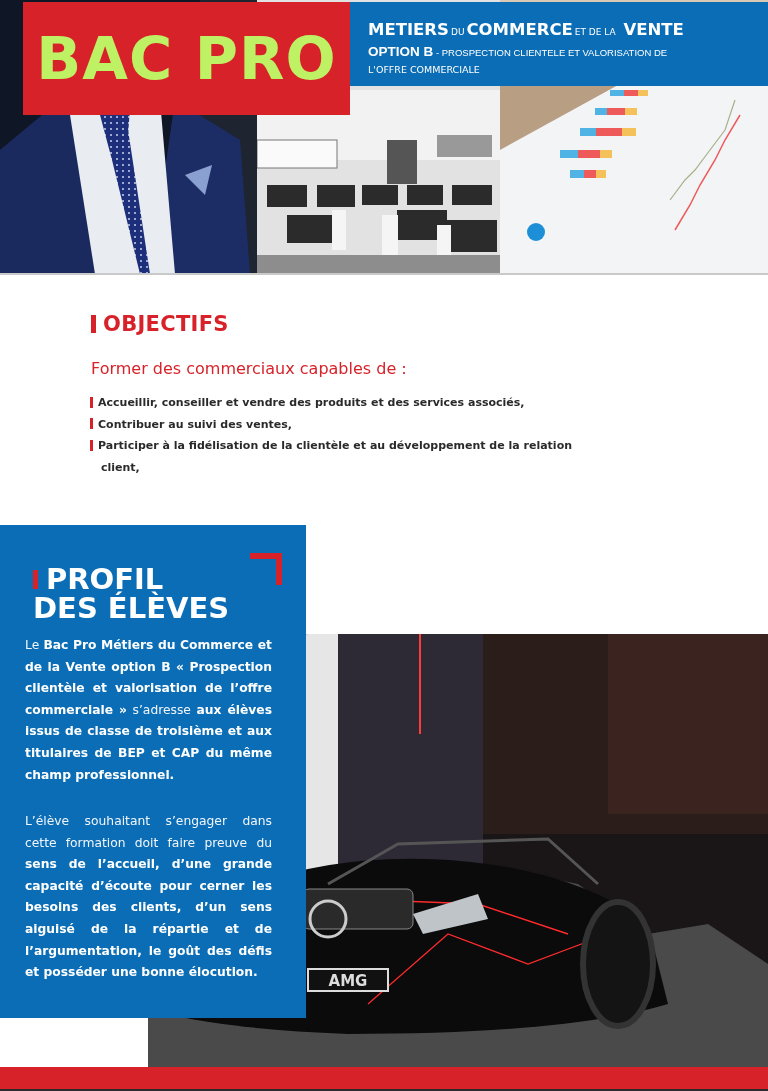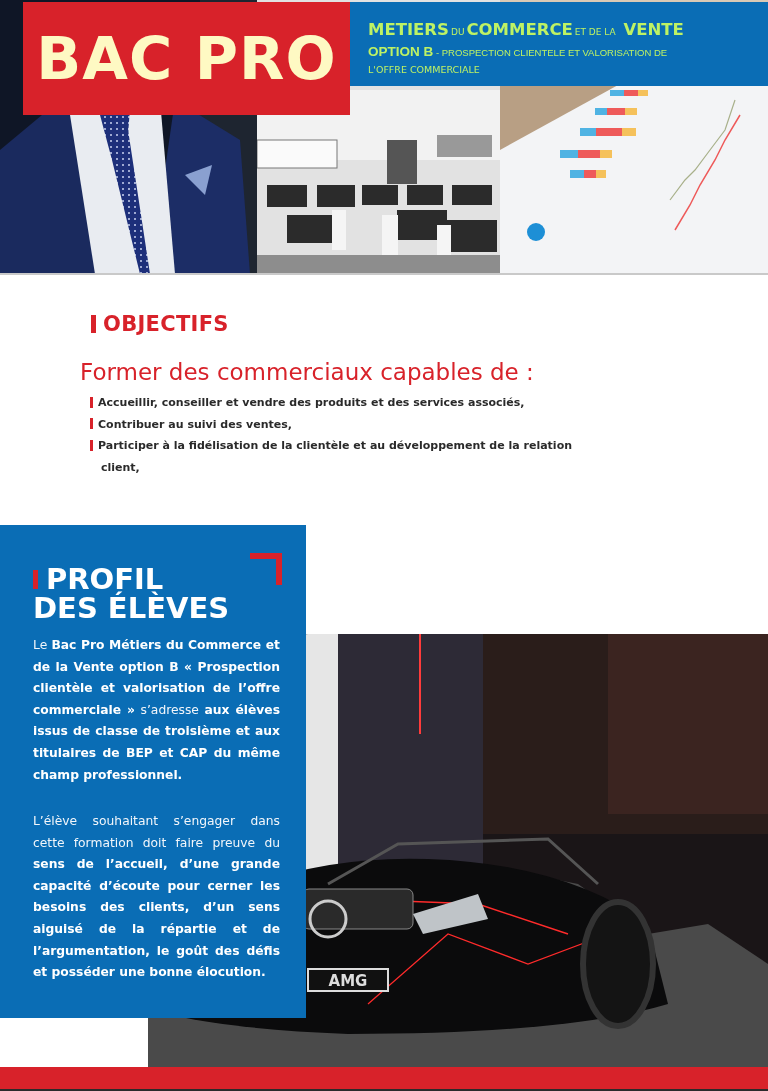--- a/index.html
+++ b/index.html
@@ -15,44 +15,44 @@
     .photo-suit { left: 0; width: 257px; background: #121a2b; }
     .photo-office { left: 257px; width: 243px; background: #d9d9d9; }
     .photo-report { left: 500px; width: 268px; background: #e8e3dc; }
 
     
     .title-red {
       position: absolute; left: 23px; top: 2px; width: 327px; height: 113px;
       background: #d8222a; display: flex; align-items: center; justify-content: center;
     }
     .title-red span {
-      color: #fef9c3; font-weight: 700; font-size: 59px; letter-spacing: 1px;
+      color: #bef264; font-weight: 700; font-size: 59px; letter-spacing: 1px;
       font-family: "DejaVu Sans", sans-serif;
     }
     .title-blue {
       position: absolute; left: 350px; top: 2px; width: 418px; height: 84px;
-      background: #0a6db5; color: #bef264; padding: 18px 0 0 18px; box-sizing: border-box;
+      background: #0a6db5; color: #ffffff; padding: 18px 0 0 18px; box-sizing: border-box;
     }
     .tb-line1 { font-weight: 700; font-size: 16.5px; line-height: 19px; white-space: nowrap; font-family: "DejaVu Sans", sans-serif; }
     .tb-line1 .small { font-size: 9px; font-weight: 400; margin: 0 2px; }
     .tb-line2 { font-size: 9.5px; line-height: 20px; white-space: nowrap; font-family: Liberation Sans, sans-serif; }
     .tb-line2 .opt { font-weight: 700; font-size: 13.5px; }
     .tb-line3 { font-size: 9.5px; line-height: 14px; font-family: "DejaVu Sans", sans-serif; }
 
     .strip-sep { position: absolute; left: 0; top: 273px; width: 768px; height: 2px; background: #c9c9c9; }
 
     
     .bar-red { display: inline-block; width: 5px; background: #d8222a; vertical-align: middle; }
     .obj-title {
       position: absolute; left: 91px; top: 312px; color: #d8222a; font-weight: 700;
       font-size: 21px; font-family: "DejaVu Sans", sans-serif; letter-spacing: 0.3px;
     }
     .obj-title .bar-red { height: 18px; margin-right: 7px; margin-top: -3px; }
     .obj-sub {
-      position: absolute; left: 80px; top: 359px; color: #d8222a; font-size: 23px;
+      position: absolute; left: 91px; top: 359px; color: #d8222a; font-size: 16px;
       font-family: "DejaVu Sans", sans-serif; font-weight: 400;
     }
     .obj-list { position: absolute; left: 90px; top: 392px; width: 600px; margin: 0; padding: 0; list-style: none; }
     .obj-list li {
       font-size: 11px; font-weight: 700; color: #2a2a2a; line-height: 21.5px;
       font-family: "DejaVu Sans", sans-serif; padding-left: 9px; text-indent: -9px;
     }
     .obj-list li .bar-red { width: 3px; height: 11px; margin-right: 5px; margin-top: -2px; }
     .obj-list li .cont { display: block; text-indent: 0; padding-left: 2px; }
 
@@ -69,21 +69,21 @@
     .corner {
       position: absolute; left: 250px; top: 28px; width: 32px; height: 32px;
       border-top: 6px solid #d8222a; border-right: 6px solid #d8222a; box-sizing: border-box;
     }
     .profil-title {
       position: absolute; left: 33px; top: 40px; font-weight: 700; font-size: 29px; line-height: 29px;
       font-family: "DejaVu Sans", sans-serif;
     }
     .profil-title .bar-red { width: 5px; height: 19px; margin-right: 8px; margin-top: -4px; }
     .profil-p {
-      position: absolute; left: 33px; width: 247px; font-size: 12.3px; line-height: 21.6px;
+      position: absolute; left: 25px; width: 247px; font-size: 12.3px; line-height: 21.6px;
       text-align: justify; font-family: "DejaVu Sans", sans-serif; color: #f2f6fb;
     }
     .profil-p b { font-weight: 700; color: #ffffff; }
     .p1 { top: 110px; }
     .p2 { top: 286px; }
 
     .bottom-red { position: absolute; left: 0; top: 1067px; width: 768px; height: 22px; background: #d8222a; }
     .bottom-dark { position: absolute; left: 0; top: 1089px; width: 768px; height: 2px; background: #2b2b2b; }
   </style>
 </head>

